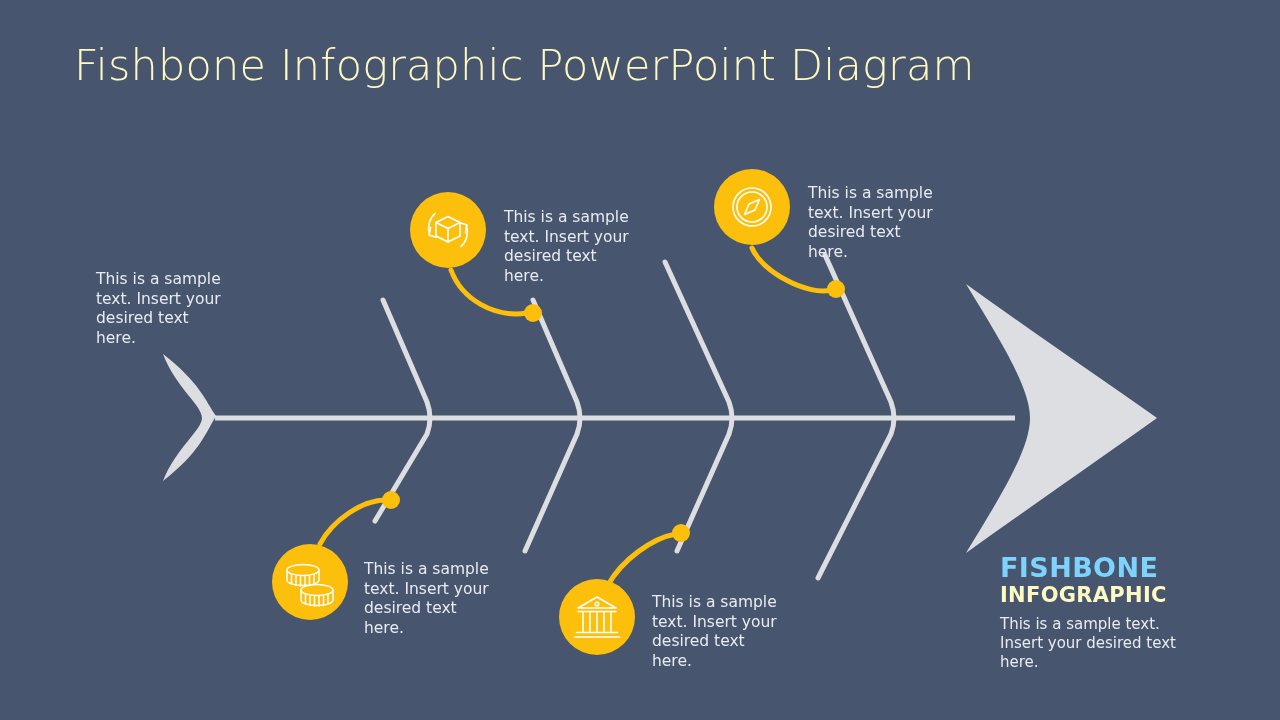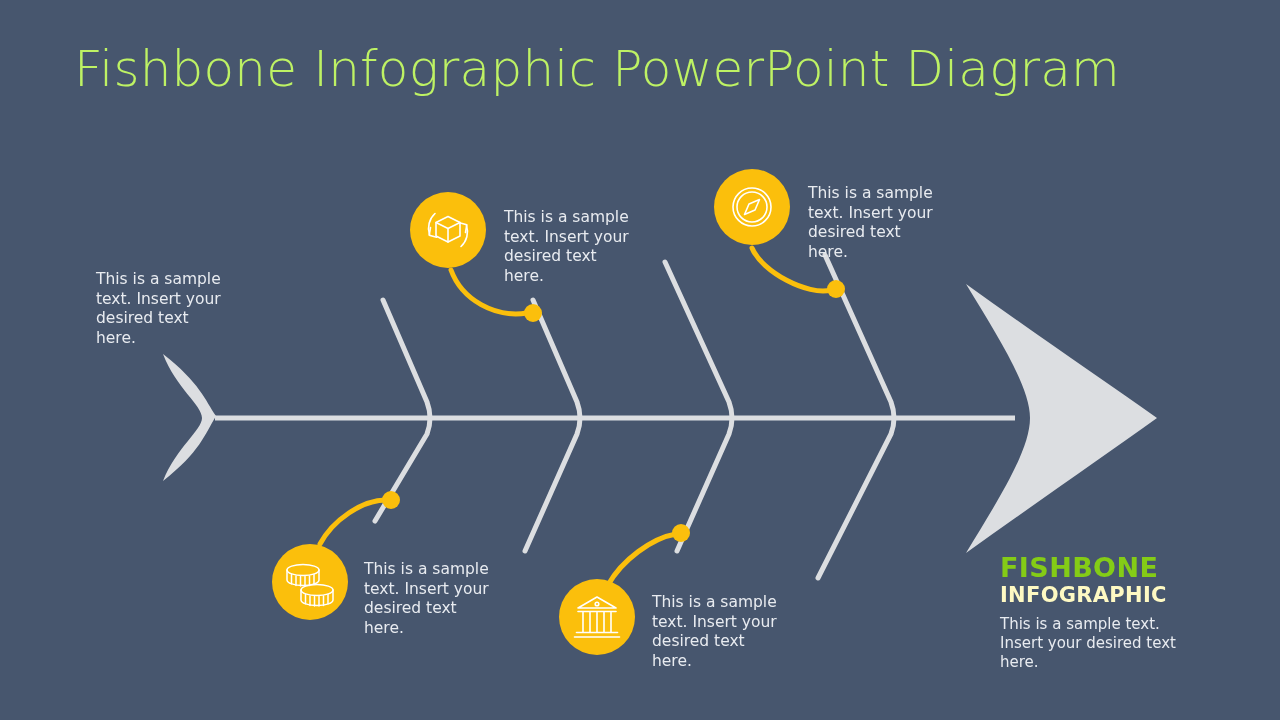--- a/index.html
+++ b/index.html
@@ -16,24 +16,24 @@
     position: relative;
     width: 1280px;
     height: 720px;
     background: #47566e;
     overflow: hidden;
   }
   #title {
     position: absolute;
     left: 74px;
     top: 40px;
-    font-size: 50px;
+    font-size: 43px;
     font-weight: 300;
     letter-spacing: 0.2px;
-    color: #bef264;
+    color: #fef9c3;
     white-space: nowrap;
     font-family: "DejaVu Sans", sans-serif;
   }
   #diagram {
     position: absolute;
     left: 0;
     top: 0;
     width: 1280px;
     height: 720px;
   }
@@ -47,21 +47,21 @@
   }
   #headline {
     position: absolute;
     left: 1000px;
     top: 553px;
     width: 250px;
   }
   #headline .h1 {
     font-size: 27px;
     font-weight: bold;
-    color: #84cc16;
+    color: #7dd3fc;
     letter-spacing: 0.4px;
     line-height: 30px;
     font-family: "DejaVu Sans", sans-serif;
   }
   #headline .h2 {
     font-size: 21px;
     font-weight: bold;
     color: #fef9c3;
     letter-spacing: 0.3px;
     line-height: 25px;

